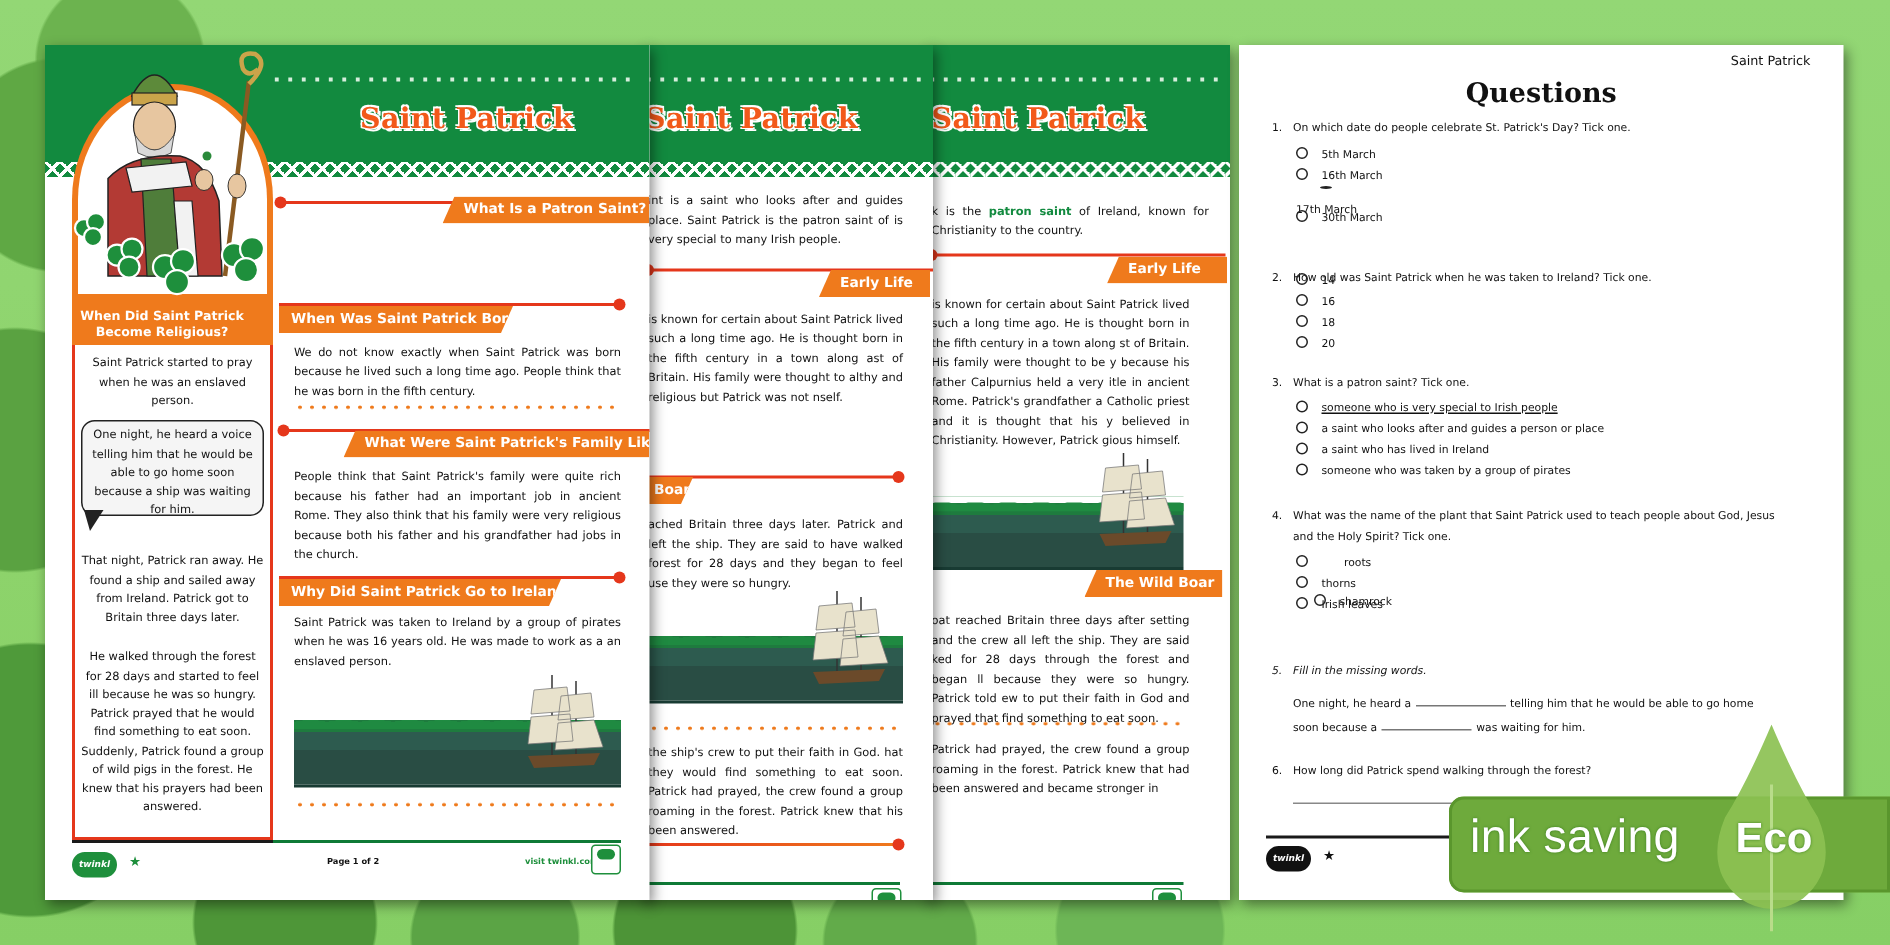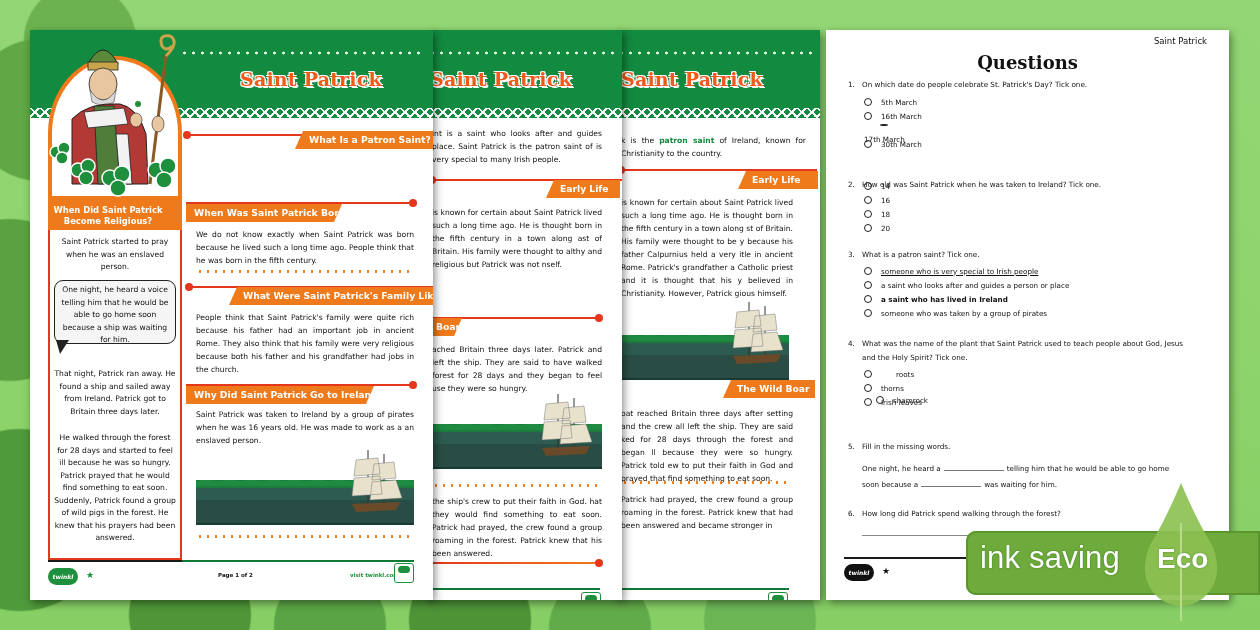--- a/index.html
+++ b/index.html
@@ -357,21 +357,21 @@
 
   <div class="q-text" style="top:218px;"><span class="num">3.</span><span>What is a patron saint? Tick one.</span></div>
   <div class="opt" style="top:235px;text-decoration:underline;">
       <span class="radio"></span>
       <span>someone who is very special to Irish people</span>
     </div>
   <div class="opt" style="top:249px;">
       <span class="radio"></span>
       <span>a saint who looks after and guides a person or place</span>
     </div>
-  <div class="opt" style="top:263px;font-weight:bold;">
+  <div class="opt" style="top:263px;">
       <span class="radio"></span>
       <span>a saint who has lived in Ireland</span>
     </div>
   <div class="opt" style="top:277px;">
       <span class="radio"></span>
       <span>someone who was taken by a group of pirates</span>
     </div>
 
   <div class="q-text" style="top:307px;"><span class="num">4.</span><span>What was the name of the plant that Saint Patrick used to teach people about God, Jesus</span></div>
   <div class="q-text" style="top:321px; left:36px;"><span>and the Holy Spirit? Tick one.</span></div>
@@ -385,21 +385,21 @@
     </div>
   <div class="opt" style="top:366px;">
       <span class="radio"></span>
       <span>Irish leaves</span>
     </div>
   <div class="opt" style="top:364px;padding-left:12px;">
       <span class="radio"></span>
       <span>shamrock</span>
     </div>
 
-  <div class="q-text" style="top:410px;"><span class="num">5.</span><span>Fill in the missing words.</span></div>
+  <div class="q-text" style="top:410px;font-style:italic;"><span class="num">5.</span><span>Fill in the missing words.</span></div>
   <div class="q-text" style="top:432px; left:36px;">
     <span>One night, he heard a</span><span class="fill-line"></span><span>telling him that he would be able to go home</span>
   </div>
   <div class="q-text" style="top:448px; left:36px;">
     <span>soon because a</span><span class="fill-line"></span><span>was waiting for him.</span>
   </div>
 
   <div class="q-text" style="top:477px;"><span class="num">6.</span><span>How long did Patrick spend walking through the forest?</span></div>
   <div style="position:absolute; left:36px; top:505px; width:110px; border-bottom:1px solid #888;"></div>
 

